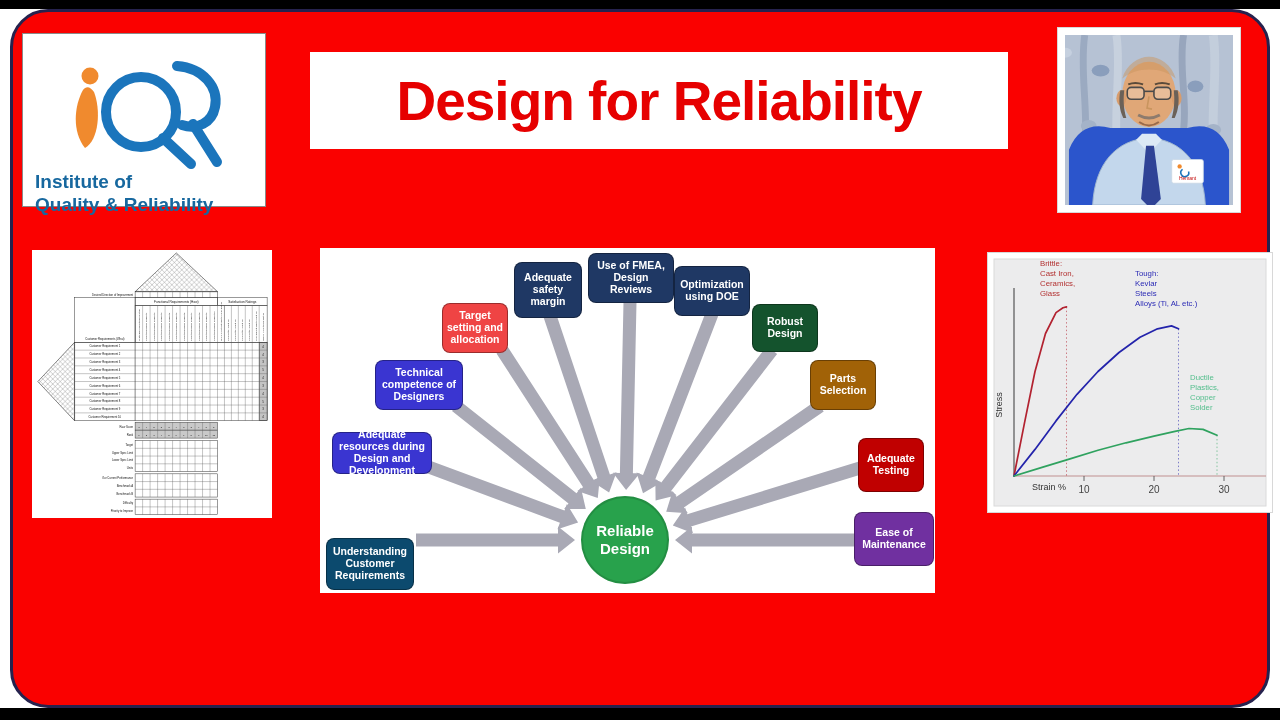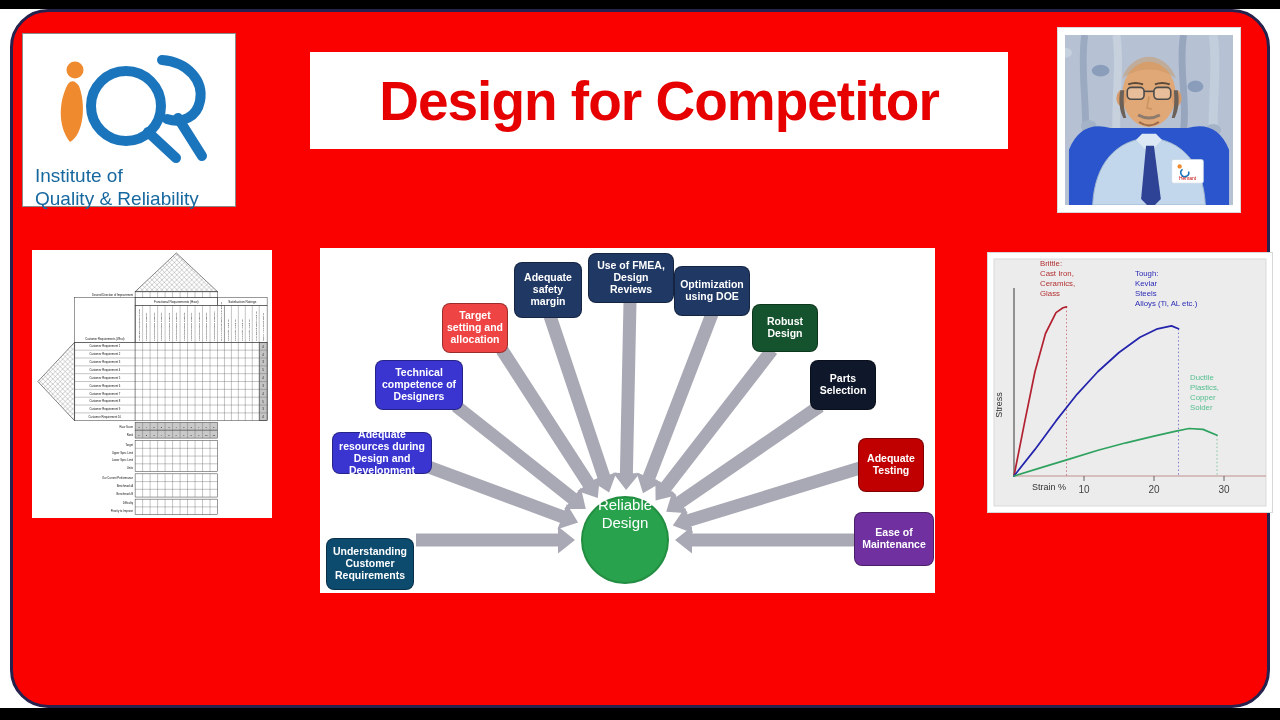--- a/index.html
+++ b/index.html
@@ -4,37 +4,37 @@
 <style>
   html,body{margin:0;padding:0;background:#fff;}
   .stage{position:relative;width:1280px;height:720px;background:#ffffff;overflow:hidden;
          font-family:"Liberation Sans",sans-serif;}
   .bar{position:absolute;left:0;right:0;background:#000;}
   .bar-top{top:0;height:9px;}
   .bar-bottom{bottom:0;height:12px;}
   .slide{position:absolute;left:10px;top:9px;right:10px;bottom:12px;background:#FA0100;
          border:3px solid #26224E;border-radius:38px;box-sizing:border-box;}
   .card{position:absolute;background:#ffffff;box-sizing:border-box;}
-  .logo-card{left:22px;top:33px;width:214px;height:174px;border:1px solid #8a8a8a;padding:14px 8px;}
+  .logo-card{left:22px;top:33px;width:244px;height:174px;border:1px solid #8a8a8a;padding:20px 8px;font-weight:bold;}
   .logo-graphic{display:block;margin:0 auto;}
   .logo-text{color:#17689F;font-size:19px;line-height:1.22;margin-left:4px;margin-top:-2px;}
   .title-card{left:310px;top:52px;width:698px;height:97px;display:flex;align-items:center;justify-content:center;}
   .title-card span{font-weight:bold;font-size:55px;letter-spacing:-1px;}
   .photo-card{left:1058px;top:28px;width:182px;height:184px;padding:7px;box-shadow:0 0 0 1px #d8d8d8;}
   .photo-card svg{display:block;width:100%;height:100%;}
   .qfd-card{left:32px;top:250px;width:240px;height:268px;}
   .qfd-card svg{display:block;width:100%;height:100%;}
   .diagram-card{left:320px;top:248px;width:615px;height:345px;}
   .diagram-card svg.arrows{position:absolute;left:0;top:0;width:615px;height:345px;}
   .factor{position:absolute;border-radius:8px;color:#fff;display:flex;align-items:center;justify-content:center;
           text-align:center;font-size:10.5px;font-weight:600;line-height:1.13;padding:2px 4px;
           box-sizing:border-box;border:1px solid rgba(0,0,0,.35);}
   .rd-circle{position:absolute;left:261px;top:248px;width:88px;height:88px;border-radius:50%;
-             display:flex;justify-content:center;text-align:center;color:#fff;
-             font-size:15px;line-height:1.2;box-shadow:inset 0 0 0 2px rgba(0,0,0,.12);}
+             display:flex;align-items:center;justify-content:center;text-align:center;color:#fff;
+             font-size:15px;line-height:1.2;box-shadow:inset 0 0 0 2px rgba(0,0,0,.12);font-weight:bold;}
   .chart-card{left:988px;top:253px;width:284px;height:259px;box-shadow:0 0 0 1px #d8d8d8;}
   .chart-card svg{display:block;width:100%;height:100%;}
 </style>
 </head>
 <body>
 
 <div class="stage">
   <div class="bar bar-top"></div>
   <div class="bar bar-bottom"></div>
   <div class="slide" style="background: rgb(250, 1, 0); border-color: rgb(38, 34, 78);"></div>
@@ -48,21 +48,21 @@
       <path d="M128,12 C154,14 170,33 166,53 C163,69 148,76 133,71" stroke="#1B75BC" stroke-width="10" stroke-linecap="round" fill="none"></path>
       <path d="M144,70 L168,108" stroke="#1B75BC" stroke-width="10" stroke-linecap="round" fill="none"></path>
     </svg>
     <div class="logo-text" style="color: rgb(23, 104, 159);">
       <div>Institute of</div>
       <div>Quality &amp; Reliability</div>
     </div>
   </div>
 
   <div class="card title-card">
-    <span id="page-title" style="color: rgb(230, 0, 0);">Design for Competitor</span>
+    <span id="page-title" style="color: rgb(230, 0, 0);">Design for Reliability</span>
   </div>
 
   <div class="card photo-card">
     <svg viewBox="0 0 170 172">
       <rect x="0" y="0" width="170" height="172" fill="#B6C2D4"></rect>
       <g opacity="0.75">
         <path d="M20,0 C14,40 26,80 18,130" stroke="#93A3BB" stroke-width="7" fill="none"></path>
         <path d="M52,0 C58,36 46,86 56,140" stroke="#CDD6E2" stroke-width="8" fill="none"></path>
         <path d="M120,0 C114,34 126,70 118,110" stroke="#8E9DB6" stroke-width="7" fill="none"></path>
         <path d="M150,0 C156,40 144,86 154,150" stroke="#C8D2DF" stroke-width="9" fill="none"></path>
@@ -317,21 +317,21 @@
       </svg>
 
   <div class="factor" style="left: 6px; top: 266px; width: 88px; height: 52px; background: #0c4a6e; margin-top: 24px;">Understanding Customer Requirements</div>
       <div class="factor" style="left: 12px; top: 184px; width: 100px; height: 42px; background: rgb(58, 53, 209);">Adequate resources during Design and Development</div>
       <div class="factor" style="left: 55px; top: 112px; width: 88px; height: 50px; background: rgb(58, 53, 209);">Technical competence of Designers</div>
       <div class="factor" style="left: 122px; top: 55px; width: 66px; height: 50px; background: #ef4444;">Target setting and allocation</div>
       <div class="factor" style="left: 268px; top: 5px; width: 86px; height: 50px; background: rgb(31, 56, 100);">Use of FMEA, Design Reviews</div>
       <div class="factor" style="left: 194px; top: 14px; width: 68px; height: 56px; background: rgb(31, 56, 100);">Adequate safety margin</div>
       <div class="factor" style="left: 354px; top: 18px; width: 76px; height: 50px; background: rgb(31, 56, 100);">Optimization using DOE</div>
       <div class="factor" style="left: 432px; top: 56px; width: 66px; height: 48px; background: #14532d;">Robust Design</div>
-      <div class="factor" style="left: 490px; top: 112px; width: 66px; height: 50px; background: #0f172a;">Parts Selection</div>
+      <div class="factor" style="left: 490px; top: 112px; width: 66px; height: 50px; background: #a16207;">Parts Selection</div>
       <div class="factor" style="left: 538px; top: 190px; width: 66px; height: 54px; background: rgb(192, 0, 0);">Adequate Testing</div>
       <div class="factor" style="left: 534px; top: 264px; width: 80px; height: 54px; background: rgb(112, 48, 160);">Ease of Maintenance</div>
       <div class="rd-circle" id="rd-circle" style="background: rgb(40, 162, 76);">
       <span>Reliable Design</span>
     </div>
     </div>
 
   <div class="card chart-card">
     <svg id="chart-svg" viewBox="0 0 284 259">
         <rect x="0" y="0" width="284" height="259" fill="#ffffff"></rect>

